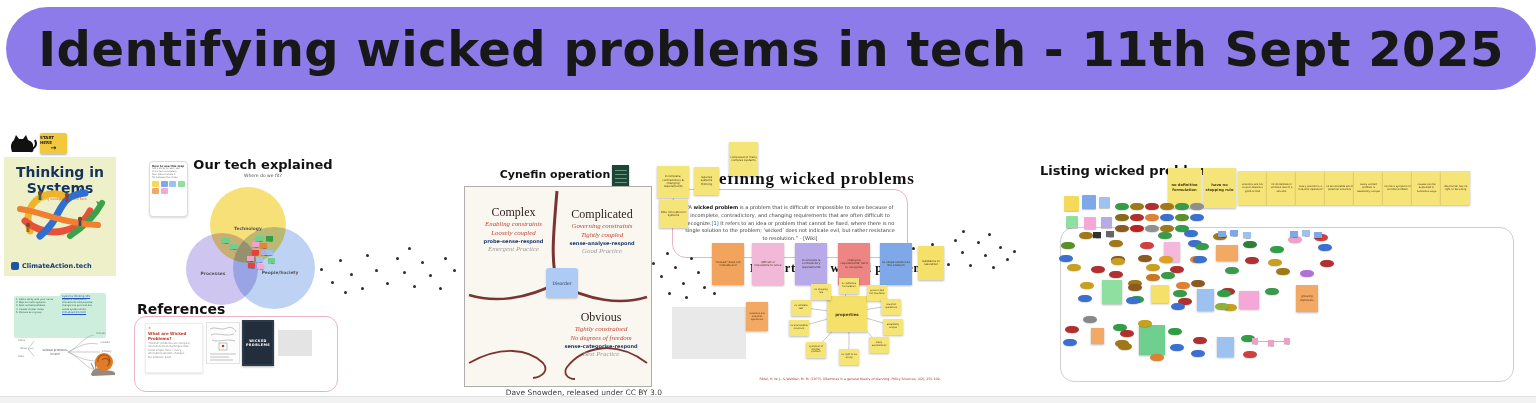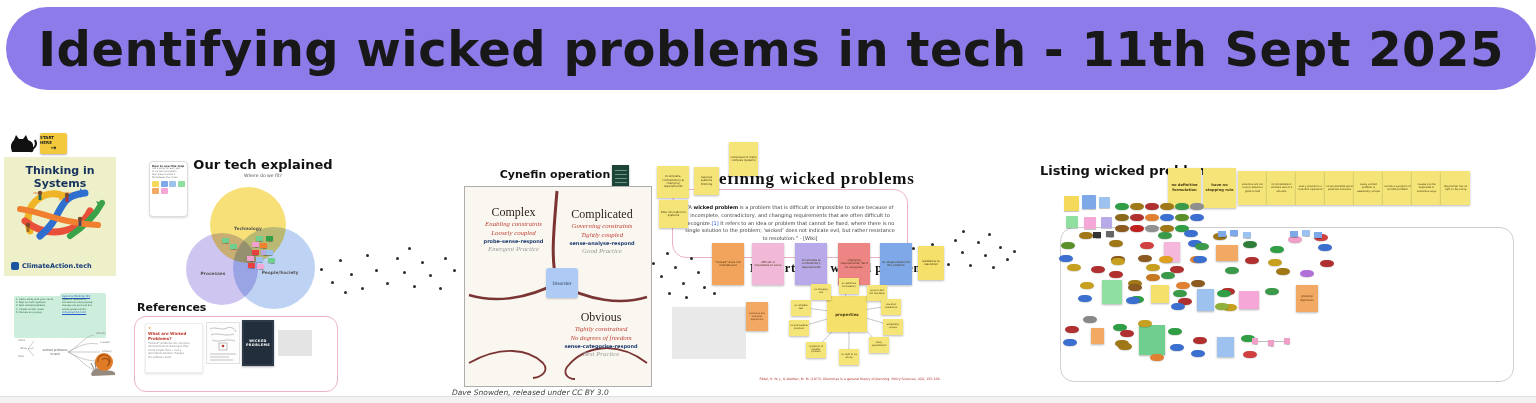--- a/index.html
+++ b/index.html
@@ -16,39 +16,39 @@
           background:#f5e478;box-shadow:0 1px 2px rgba(0,0,0,.28);padding:1px;color:#463a10;
           line-height:1.25;overflow:hidden;}
   .pill{position:absolute;border-radius:50%/60%;box-shadow:0 .5px 1px rgba(0,0,0,.25);}
   .dot{position:absolute;width:3px;height:3px;border-radius:50%;background:#2b2b2b;}
   .mini{position:absolute;width:7px;height:5px;box-shadow:0 .5px 1px rgba(0,0,0,.3);}
   .chip{position:absolute;box-shadow:0 1px 1px rgba(0,0,0,.25);border-radius:1px;}
   .lines-bg{background-image:repeating-linear-gradient(to bottom,rgba(0,0,0,.35) 0 1px,transparent 1px 3.5px);
             background-size:68% 70%;background-position:center;background-repeat:no-repeat;}
   
   .poster{position:absolute;left:4px;top:157px;width:112px;height:119px;background:#eef0c9;}
-  .poster .ptitle{margin-top:7px;text-align:center;font-size:11px;font-weight:bold;color:#16325c;}
+  .poster .ptitle{margin-top:7px;text-align:center;font-size:14px;font-weight:bold;color:#16325c;}
   .poster .psub{text-align:center;font-size:3px;color:#e0641e;margin-top:1px;}
   .logo-row{position:absolute;left:7px;bottom:6px;display:flex;align-items:center;gap:3px;}
   .logo-sq{width:8px;height:8px;background:#1d56a0;border-radius:2px;}
   .logo-tx{font-size:6.5px;font-weight:bold;color:#143a7a;}
   
   .gbox{position:absolute;background:#cdeedd;border-radius:2px;padding:2px;overflow:hidden;}
   .gbox .ln{font-size:2.4px;line-height:1.35;color:#1d5c38;}
   .gbox .lnk{font-size:2.6px;color:#2458c8;text-decoration:underline;}
   
   .eco-title{position:absolute;left:193px;top:157px;width:140px;text-align:center;
              font-size:13px;font-weight:bold;color:#111;}
   .eco-sub{position:absolute;left:193px;top:173px;width:140px;text-align:center;font-size:4.5px;color:#555;}
   .eco-card{position:absolute;left:149px;top:161px;width:33px;height:50px;background:#fff;border:1px solid #ddd;
             border-radius:4px;box-shadow:0 1px 2px rgba(0,0,0,.15);padding:2px;overflow:hidden;}
   .eco-card .ct{font-size:2.8px;font-weight:bold;color:#333;}
   .eco-card .cl{font-size:2.2px;color:#777;line-height:1.3;}
   
-  .ref-title{position:absolute;left:137px;top:301px;font-size:11px;font-weight:bold;color:#111;}
+  .ref-title{position:absolute;left:137px;top:301px;font-size:14px;font-weight:bold;color:#111;}
   .ref-box{position:absolute;left:134px;top:316px;width:202px;height:74px;border:1.5px solid #ecb3c3;
            border-radius:12px;background:#fff;}
   .ref-card{position:absolute;left:145px;top:323px;width:52px;height:44px;background:#fff;border:1px solid #eee;
             box-shadow:0 1px 2px rgba(0,0,0,.12);padding:2px;overflow:hidden;}
   .ref-card .rt{font-size:4px;font-weight:bold;color:#c0392b;line-height:1.2;margin-top:2px;}
   .ref-card .rl{font-size:2.6px;color:#888;line-height:1.4;}
   .ref-book{position:absolute;left:242px;top:320px;width:28px;height:42px;background:#222e3c;color:#fff;
             display:flex;align-items:center;justify-content:center;text-align:center;font-size:3.4px;
             font-weight:bold;letter-spacing:.4px;box-shadow:0 1px 2px rgba(0,0,0,.3);
             border:2px solid #2c3a4a;}
@@ -63,21 +63,21 @@
   .cyn-frame{position:absolute;left:464px;top:186px;width:186px;height:199px;background:#faf7f1;
              border:1px solid #adadad;}
   .quad{position:absolute;text-align:center;}
   .quad .qh{font-family:"Liberation Serif",serif;font-size:12px;color:#2e2222;}
   .quad .qr{font-family:"Liberation Serif",serif;font-style:italic;font-size:6.8px;color:#c0453a;line-height:1.3;}
   .quad .qb{font-size:5px;color:#1b3a6e;font-weight:bold;line-height:1.4;}
   .quad .qg{font-family:"Liberation Serif",serif;font-style:italic;font-size:6.8px;color:#9a9a9a;line-height:1.3;}
   .disorder{position:absolute;left:546px;top:268px;width:32px;height:30px;background:#aecbf5;border-radius:3px;
             display:flex;align-items:center;justify-content:center;font-size:4.5px;color:#2b3a55;
             box-shadow:0 1px 2px rgba(0,0,0,.2);}
-  .cyn-cap{position:absolute;left:452px;top:388px;width:210px;text-align:left;font-size:7.5px;color:#3c3c3c;font-style:italic;}
+  .cyn-cap{position:absolute;left:452px;top:388px;width:210px;text-align:right;font-size:7.5px;color:#3c3c3c;}
   
   .def-title{position:absolute;left:706px;top:169px;font-family:"Liberation Serif",serif;font-weight:bold;
              font-size:17px;letter-spacing:.8px;color:#111;}
   .def-box{position:absolute;left:672px;top:189px;width:234px;height:67px;border:1.5px solid #ecb3c3;
            border-radius:14px;background:#fff;display:flex;align-items:center;}
   .def-text{font-size:5px;color:#3c3c3c;line-height:1.55;text-align:center;padding:0 12px;}
   .def-text b{color:#111;}
   .def-ref{color:#2458c8;}
   
   .prop-title{position:absolute;left:720px;top:261px;width:240px;text-align:center;

